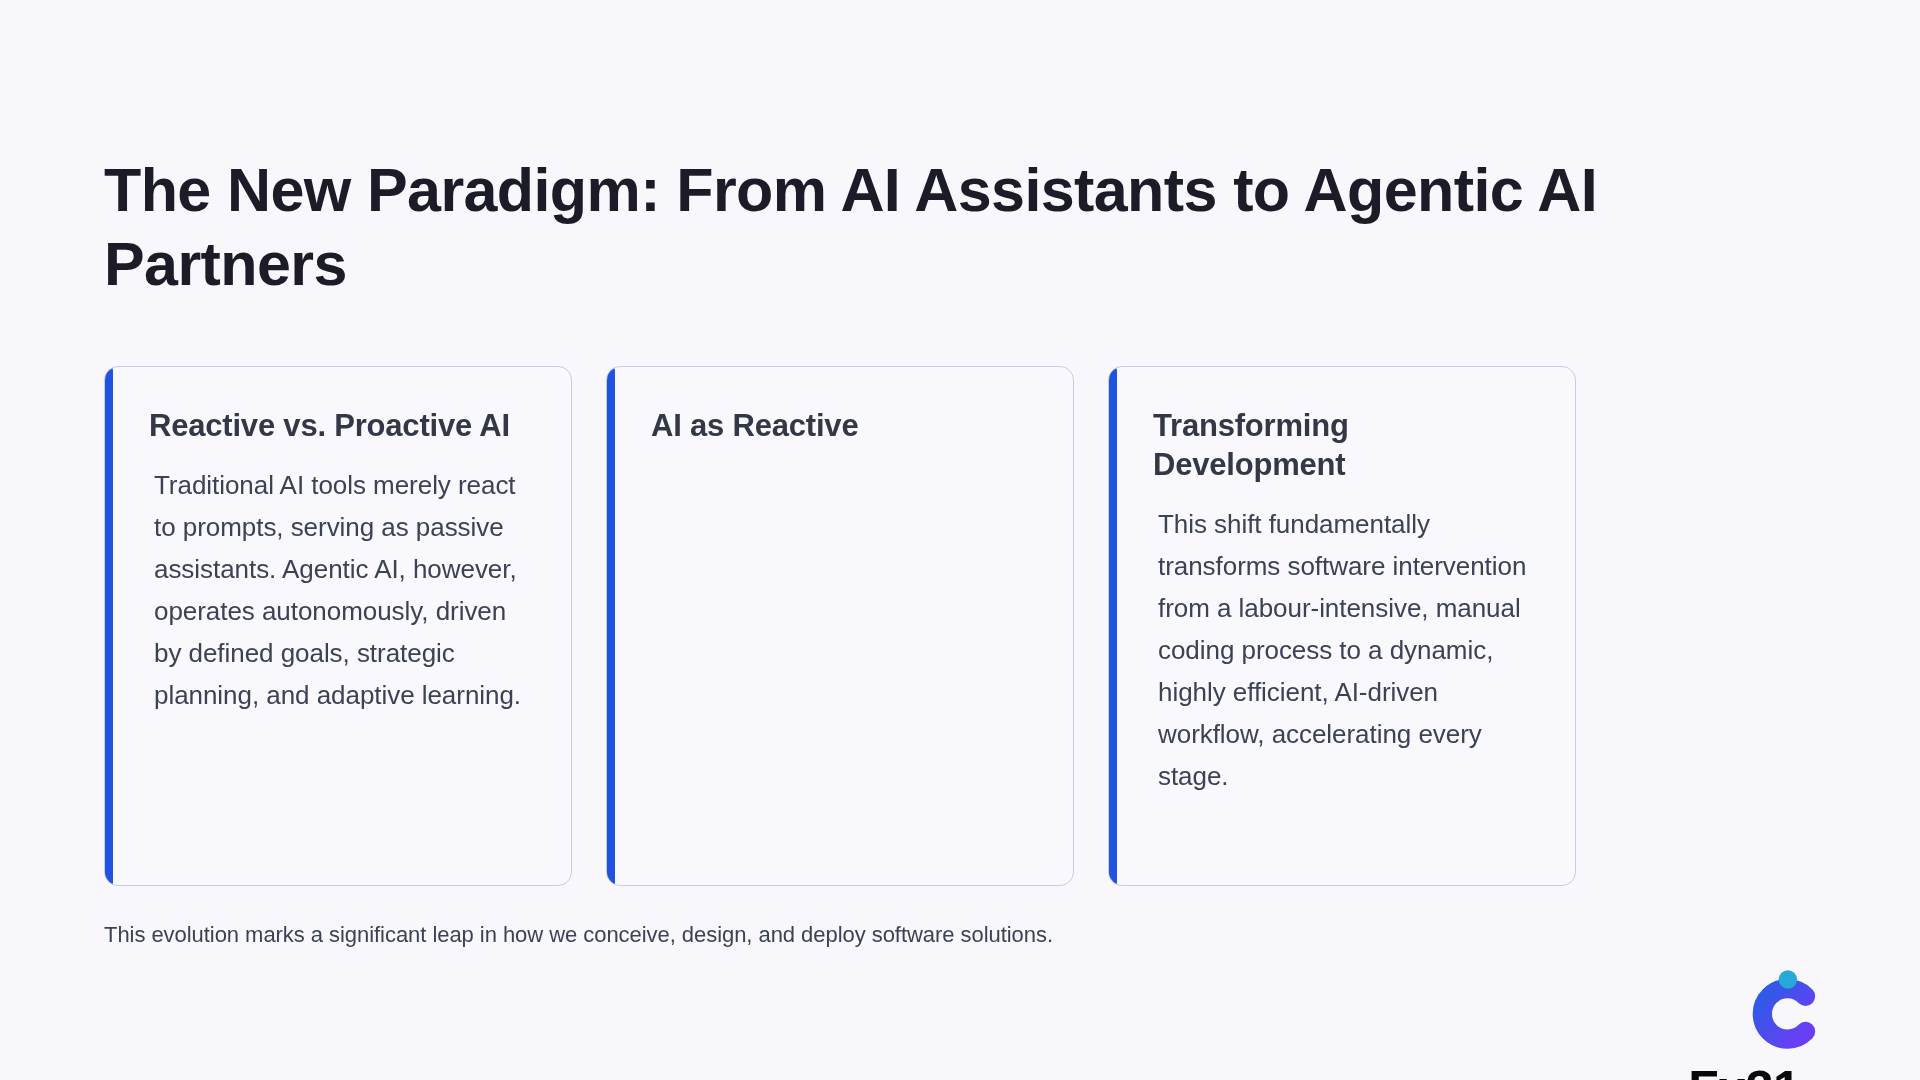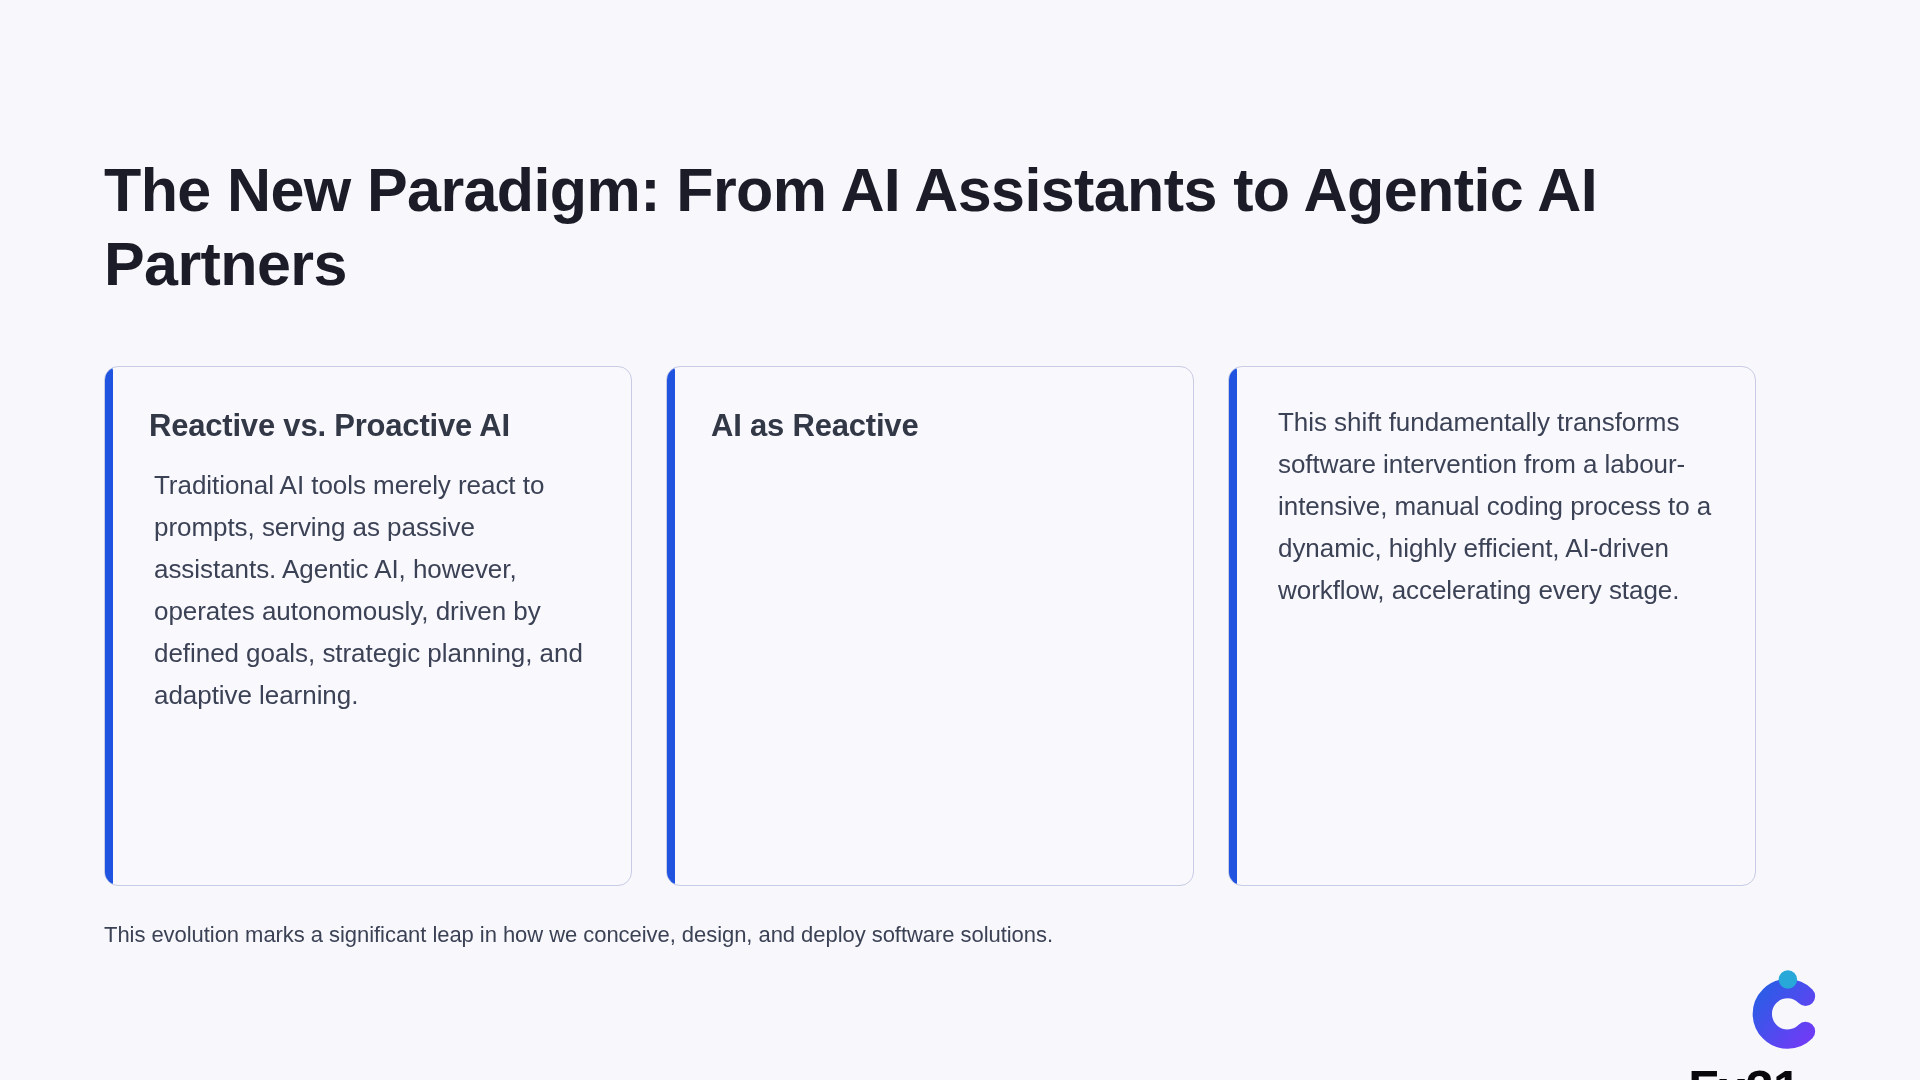--- a/index.html
+++ b/index.html
@@ -32,21 +32,21 @@
     font-weight: 700;
     letter-spacing: -0.6px;
     color: #1c1c28;
   }
 
   
   .cards {
     position: absolute;
     left: 104px;
     top: 366px;
-    width: 1652px;
+    width: 1472px;
     height: 520px;
     display: flex;
     gap: 34px;
   }
 
   .card {
     position: relative;
     flex: 1 1 0;
     background: #f8f8fd;
     border: 1.5px solid #c8cce4;
@@ -160,20 +160,21 @@
       <div class="card-body">Traditional AI tools merely react to prompts, serving as passive assistants. Agentic AI, however, operates autonomously, driven by defined goals, strategic planning, and adaptive learning.</div>
     </div>
 
     <div class="card">
       <span class="card-accent"></span>
       <div class="card-title">AI as Reactive</div>
     </div>
 
     <div class="card">
       <span class="card-accent"></span>
+      <div class="card-title">Transforming Development</div>
       <div class="card-body">This shift fundamentally transforms software intervention from a labour-intensive, manual coding process to a dynamic, highly efficient, AI-driven workflow, accelerating every stage.</div>
     </div>
 
   </div>
 
   <div class="footer-note">This evolution marks a significant leap in how we conceive, design, and deploy software solutions.</div>
 
   <div class="logo">
     <svg class="logo-mark" viewBox="0 0 100 100">
       <defs>

